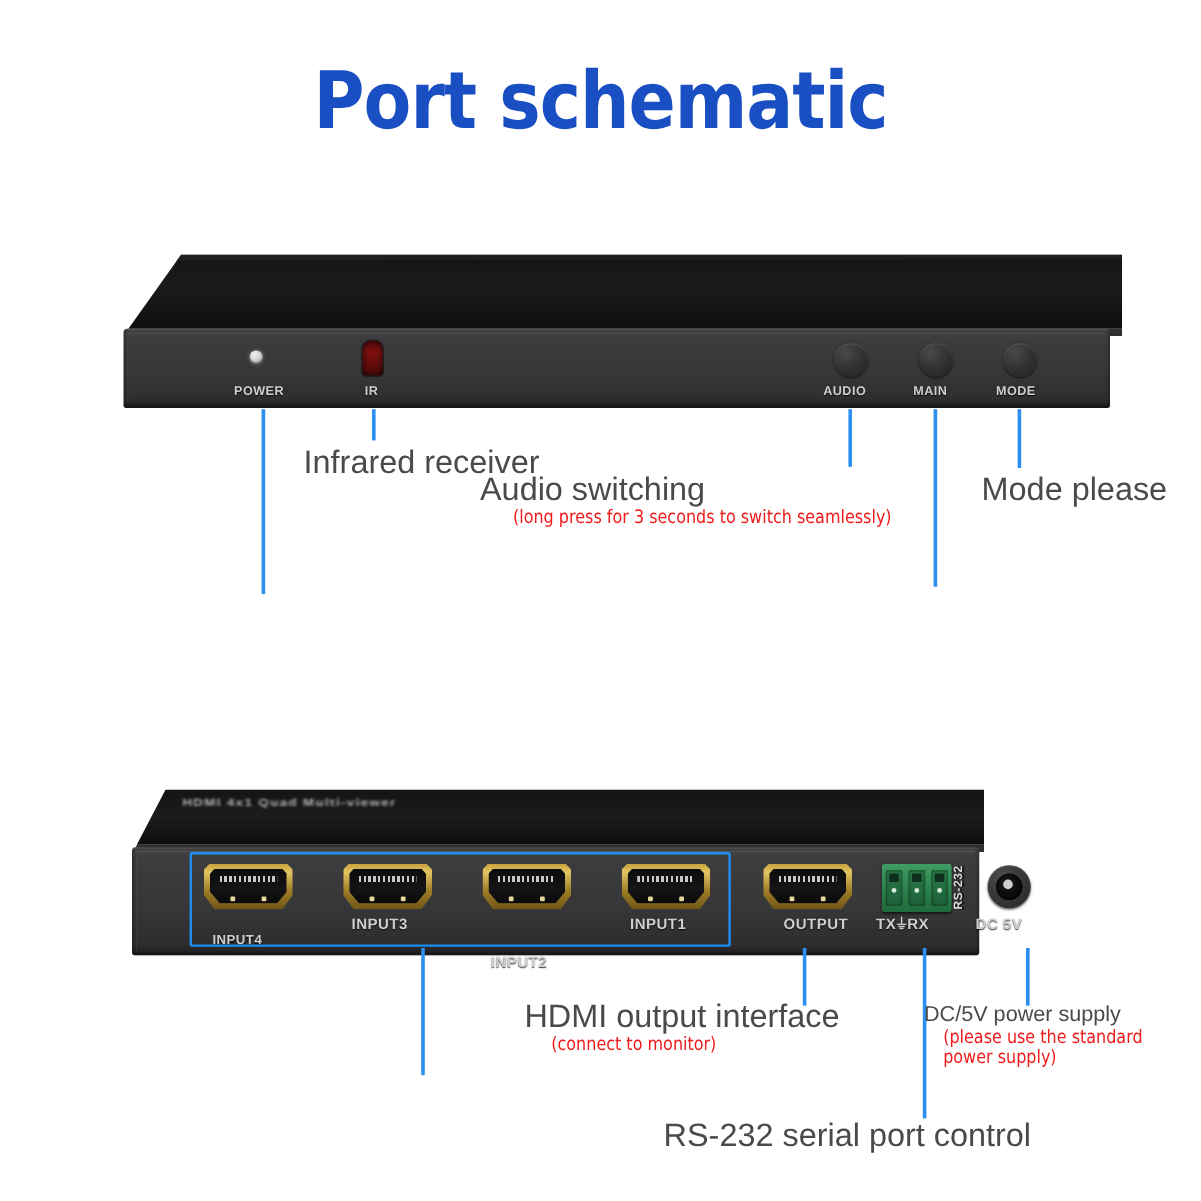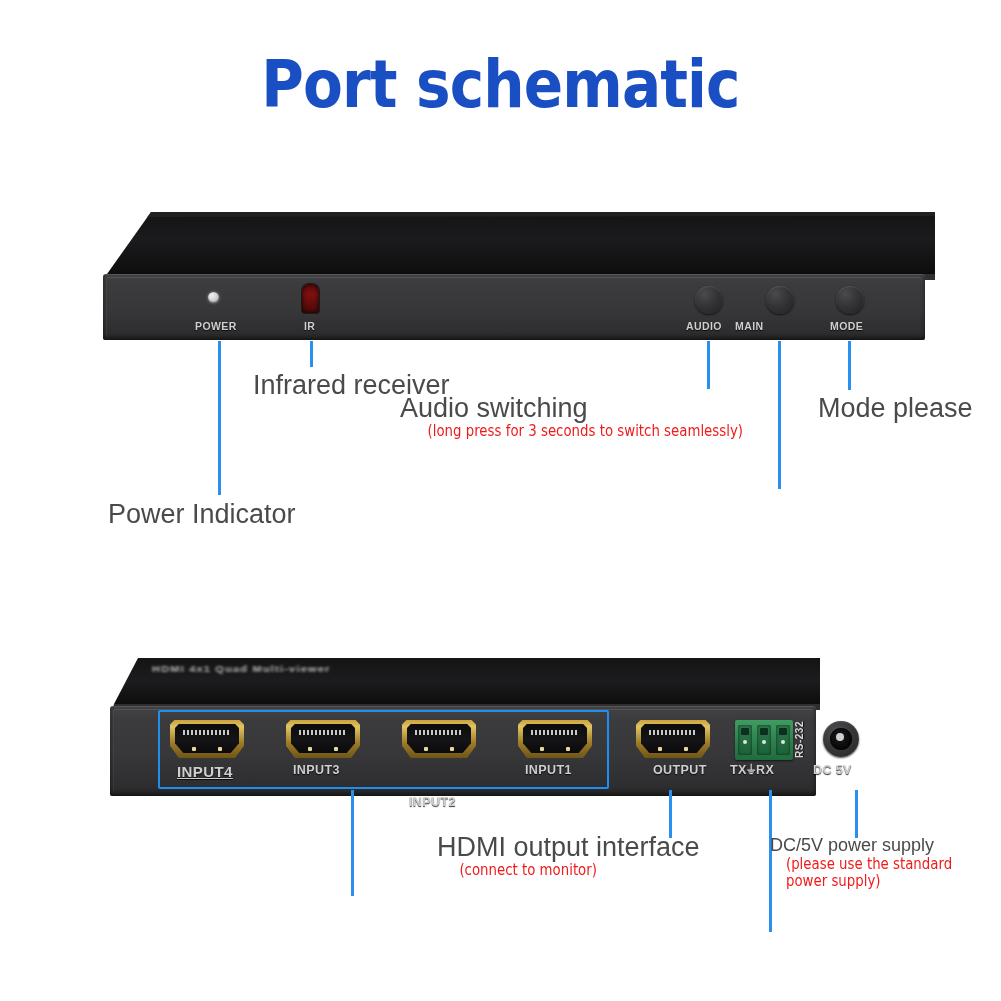--- a/index.html
+++ b/index.html
@@ -186,35 +186,32 @@
     <div id="power-led" style="left:113px;top:80px;"></div>
     <div class="silk" style="left:100px;top:108px;">POWER</div>
 
     <div id="ir-window" style="left:207px;top:72px;"></div>
     <div class="silk" style="left:209px;top:108px;">IR</div>
 
     <div class="push-btn" style="left:600px;top:74px;"></div>
     <div class="silk" style="left:591px;top:108px;">AUDIO</div>
 
     <div class="push-btn" style="left:671px;top:74px;"></div>
-    <div class="silk" style="left:640px;top:108px;">MAIN</div>
+    <div class="silk" style="left:666px;top:108px;">MAIN</div>
 
     <div class="push-btn" style="left:741px;top:74px;"></div>
     <div class="silk" style="left:735px;top:108px;">MODE</div>
   </div>
 
   <div class="leader" style="left:218px;top:341px;height:154px;"></div>
   <div class="leader" style="left:310px;top:341px;height:26px;"></div>
   <div class="leader" style="left:707px;top:341px;height:48px;"></div>
   <div class="leader" style="left:778px;top:341px;height:148px;"></div>
   <div class="leader" style="left:848px;top:341px;height:49px;"></div>
 
-  <div class="callout c-left" style="left:108px;top:500px;">
-    <div class="main">Power Indicator</div>
-  </div>
 
   <div class="callout c-left" style="left:253px;top:371px;">
     <div class="main">Infrared receiver</div>
   </div>
 
   <div class="callout c-center" style="left:400px;top:394px;width:393px;">
     <div class="main">Audio switching</div>
     <div class="sub">(long press for 3 seconds to switch seamlessly)</div>
   </div>
 
@@ -244,21 +241,21 @@
     <div class="dev-face" style="left:2px;top:48px;width:706px;height:90px;"></div>
 
     <div class="hdmi" style="left:62px;top:62px;">
       <div class="shell"></div>
       <div class="cavity">
         <div class="pins"></div>
       </div>
       <div class="dot l"></div>
       <div class="dot r"></div>
     </div>
-    <div class="silk" style="left:69px;top:105px;font-size:15px;text-decoration:underline;">INPUT4</div>
+    <div class="silk" style="left:69px;top:120px;font-size:11px;">INPUT4</div>
 
     <div class="hdmi" style="left:178px;top:62px;">
       <div class="shell"></div>
       <div class="cavity">
         <div class="pins"></div>
       </div>
       <div class="dot l"></div>
       <div class="dot r"></div>
     </div>
     <div class="silk" style="left:185px;top:105px;font-size:12.5px;">INPUT3</div>
@@ -311,20 +308,23 @@
   <div class="leader" style="left:669px;top:790px;height:48px;"></div>
   <div class="leader" style="left:769px;top:790px;height:142px;"></div>
   <div class="leader" style="left:855px;top:790px;height:48px;"></div>
 
 
   <div class="callout c-center" style="left:437px;top:833px;width:320px;">
     <div class="main">HDMI output interface</div>
     <div class="sub">(connect to monitor)</div>
   </div>
 
+  <div class="callout c-left" style="left:553px;top:932px;">
+    <div class="main">RS-232 serial port control</div>
+  </div>
 
   <div class="callout c-center" style="left:770px;top:836px;width:228px;">
     <div class="main" style="font-size:18px;">DC/5V power supply</div>
     <div class="sub">(please use the standard</div>
     <div class="sub" style="margin-top:0;">power supply)</div>
   </div>
 
 </div>
 
 </body></html>

